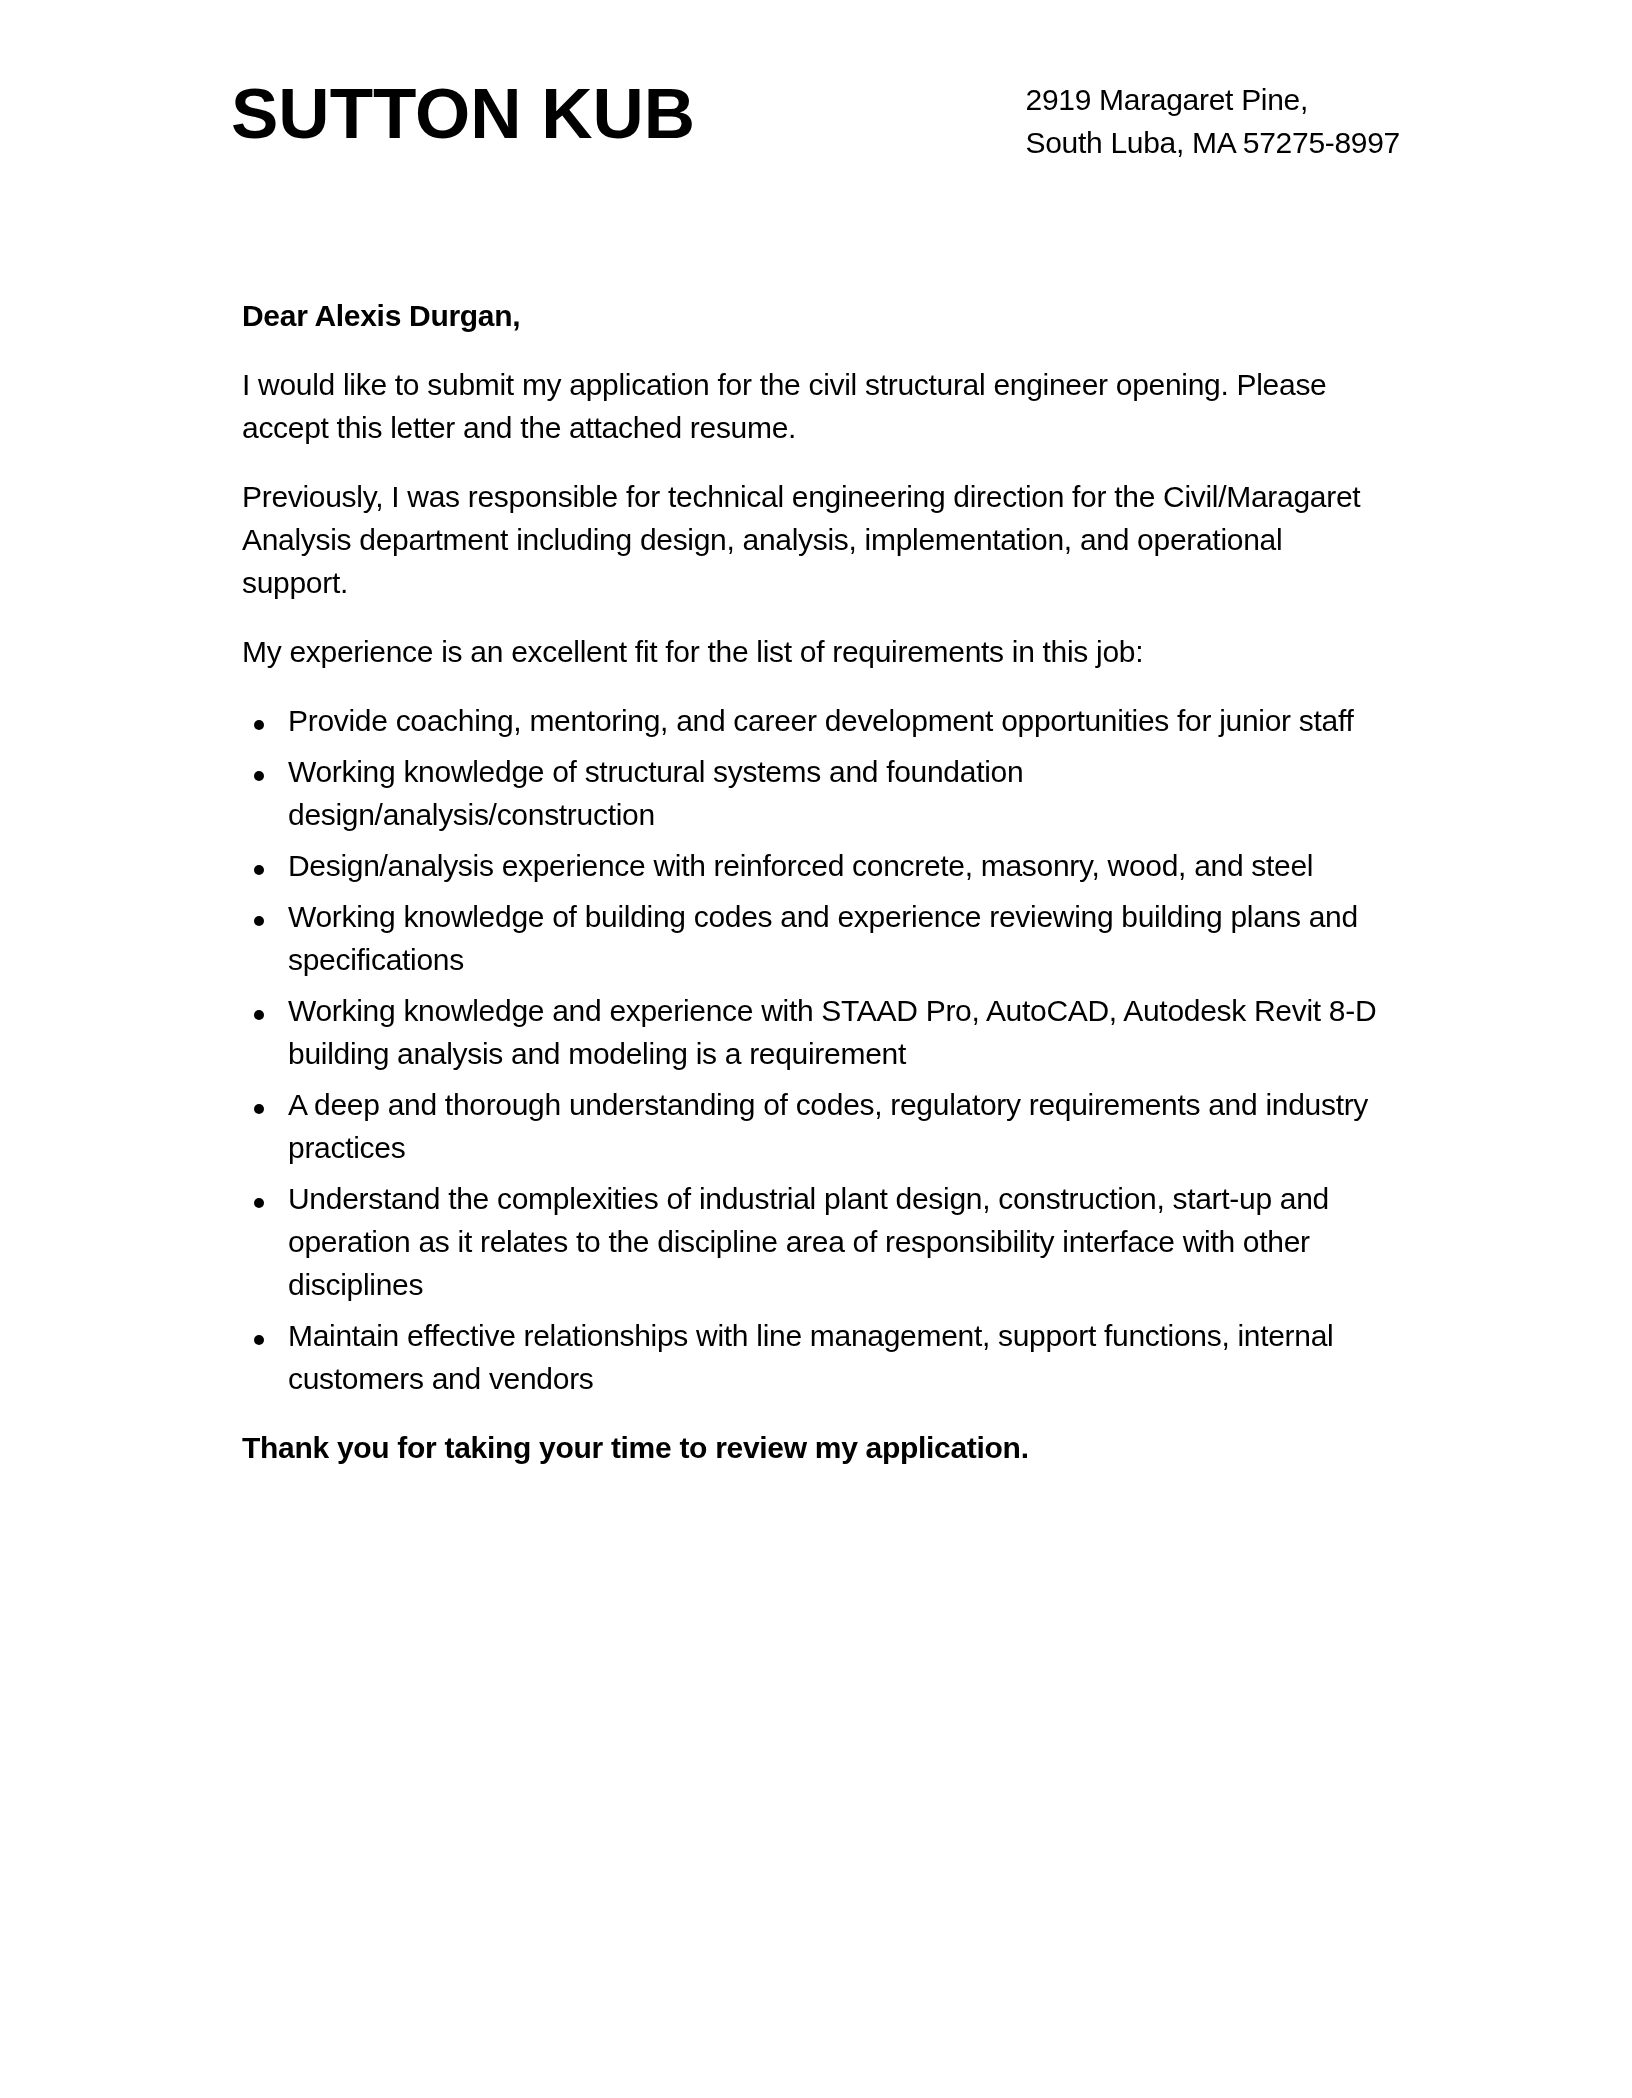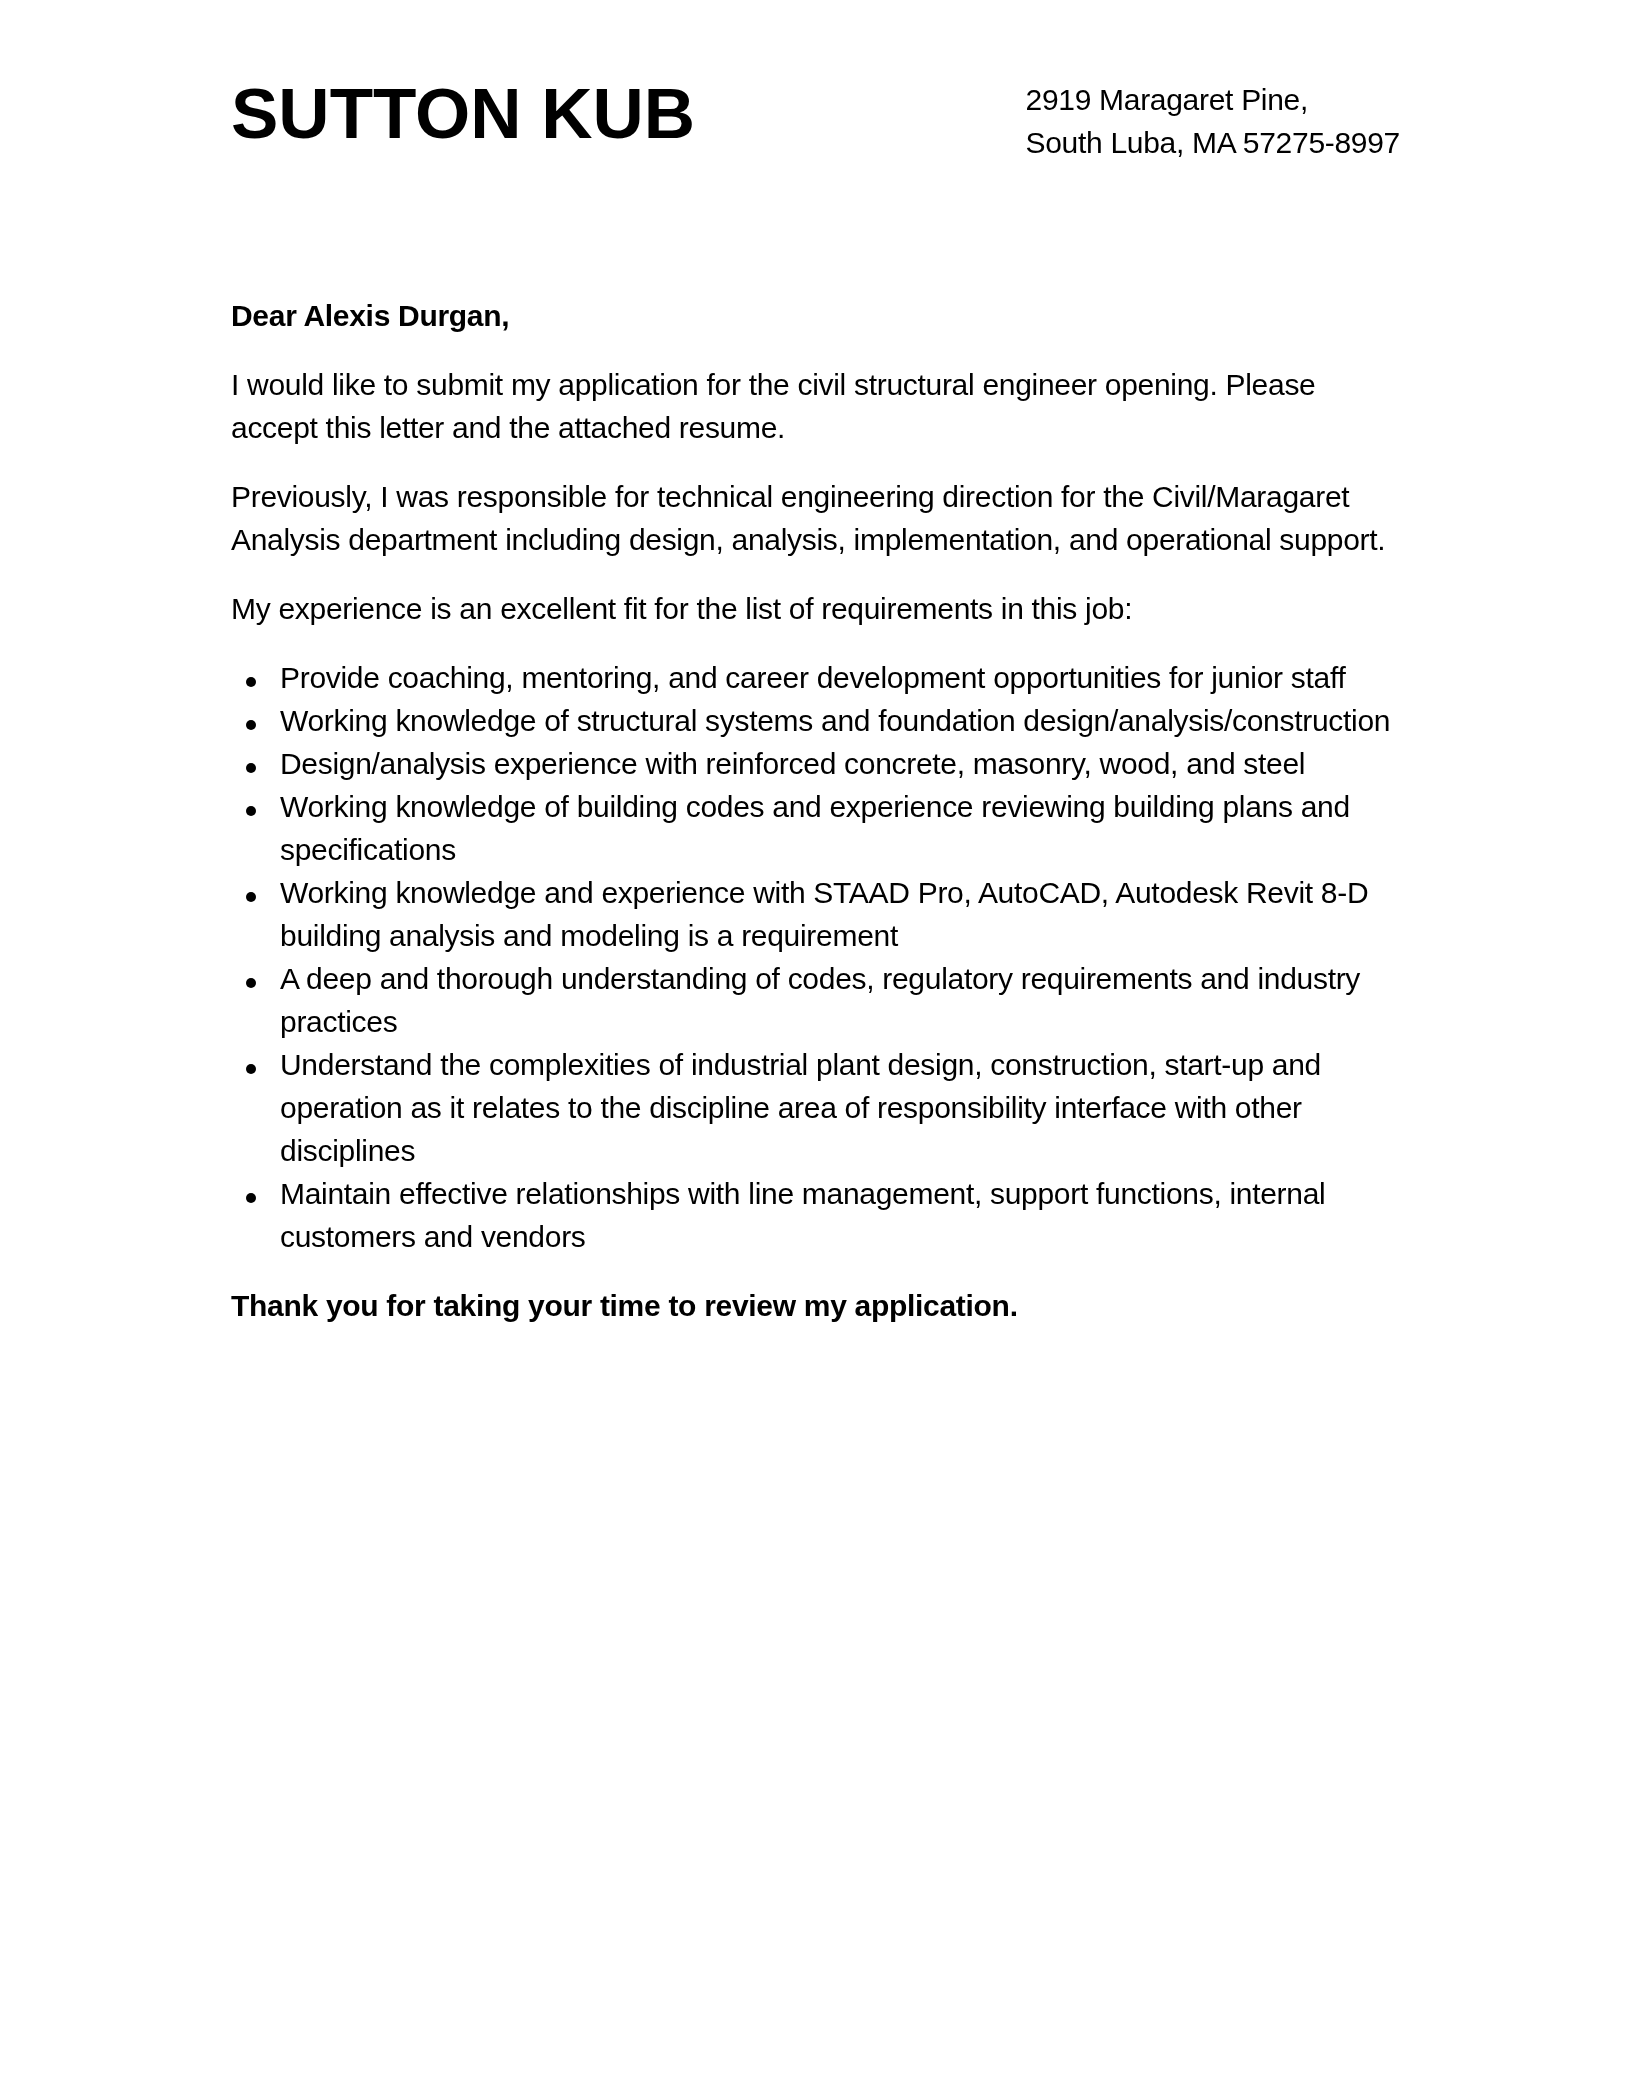--- a/index.html
+++ b/index.html
@@ -37,33 +37,33 @@
     white-space: nowrap;
   }
 
   .sender-address {
     font-size: 30px;
     line-height: 43px;
     text-align: left;
     padding-top: 0;
   }
 
-  .content p { margin: 26px 0; }
+  .content p { margin: 26px 11px; }
   .content p:first-child { margin-top: 0; }
 
   .bold { font-weight: 700; }
 
   ul.requirements {
     list-style: none;
     margin: 26px 0;
     padding: 0 0 0 49px;
   }
   ul.requirements li {
     position: relative;
-    margin: 0;
+    margin: 8px;
   }
   ul.requirements li::before {
     content: "";
     position: absolute;
     left: -34px;
     top: 21px;
     width: 10px;
     height: 10px;
     border-radius: 50%;
     background: #000000;

